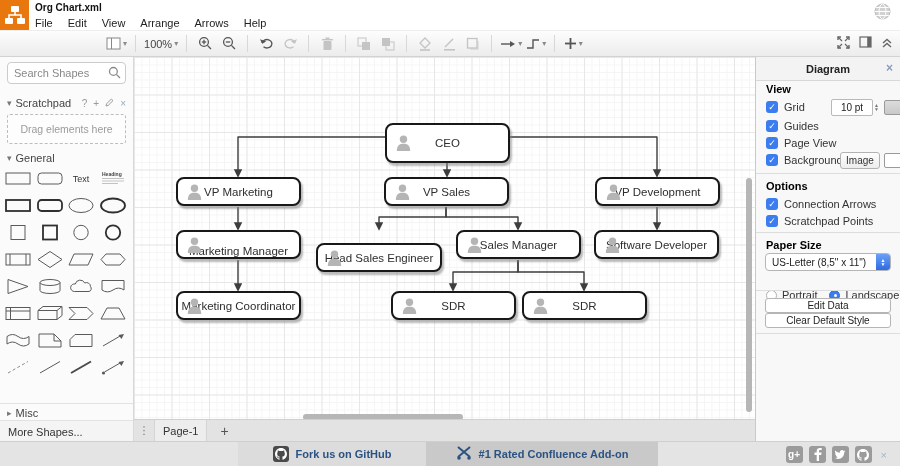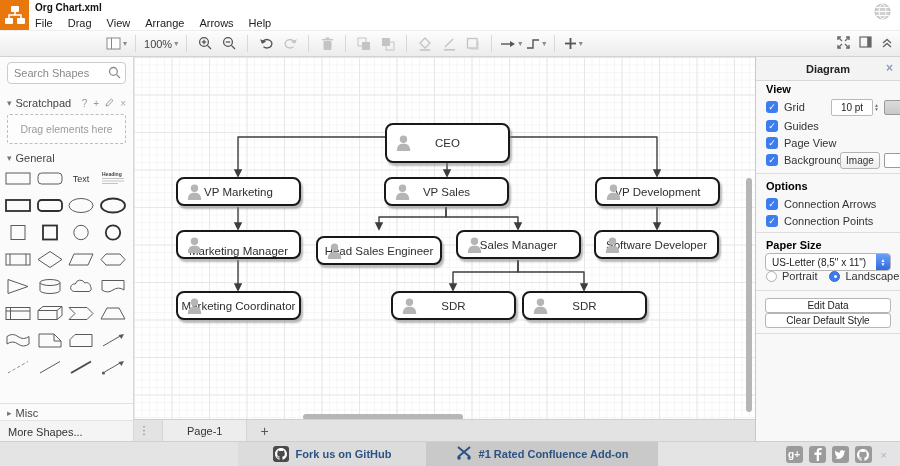--- a/index.html
+++ b/index.html
@@ -50,21 +50,21 @@
     background-size:37.5px 37.5px,37.5px 37.5px,7.5px 7.5px,7.5px 7.5px;}
   .edges{position:absolute;left:0;top:0;}
   .node{position:absolute;background:#fff;border:2px solid #181818;border-radius:8px;box-shadow:2px 3px 2px rgba(130,130,130,.55);display:flex;align-items:center;justify-content:center;font-size:11.5px;color:#2e2e2e;box-sizing:border-box;}
   .node .picon{position:absolute;left:9px;top:50%;transform:translateY(-50%);line-height:0;}
   .hscroll{position:absolute;left:169px;top:357px;width:160px;height:6px;background:#b6b6b6;border-radius:3px;}
   .vscroll{position:absolute;left:612px;top:121px;width:6px;height:234px;background:#b6b6b6;border-radius:3px;}
 
   
   .tabbar{position:absolute;left:134px;top:419px;width:621px;height:22px;background:#e3e3e3;border-top:1px solid #cfcfcf;display:flex;align-items:stretch;box-sizing:border-box;}
   .tabmenu{width:20px;display:flex;align-items:center;justify-content:center;color:#777;font-size:11px;}
-  .ptab{padding:0 24px;display:flex;align-items:center;font-size:11px;color:#333;background:#ededed;border-left:1px solid #d4d4d4;border-right:1px solid #d4d4d4;margin-left:8px;}
+  .ptab{padding:0 8px;display:flex;align-items:center;font-size:11px;color:#333;background:#ededed;border-left:1px solid #d4d4d4;border-right:1px solid #d4d4d4;}
   .addpage{width:34px;display:flex;align-items:center;justify-content:center;color:#555;font-size:14px;}
 
   
   .rpanel{position:absolute;left:755px;top:57px;width:145px;height:384px;background:#f8f8f8;border-left:1px solid #c9c9c9;box-sizing:border-box;font-size:11px;color:#333;}
   .rhead{position:absolute;left:0;right:0;top:0;height:23px;border-bottom:1px solid #d8d8d8;background:#f3f3f3;display:flex;align-items:center;justify-content:center;font-weight:bold;color:#222;}
   .rclose{position:absolute;right:7px;top:4px;color:#8a9cc0;font-size:12px;}
   .rlabel{position:absolute;left:10px;font-weight:bold;color:#000;}
   .rrow{position:absolute;left:10px;right:6px;height:14px;display:flex;align-items:center;}
   .cb{width:12px;height:12px;border-radius:3px;background:#3B7CEF;color:#fff;font-size:9px;line-height:12px;text-align:center;margin-right:6px;flex:none;}
   .rsep{position:absolute;left:0;right:0;height:1px;background:#ddd;}
@@ -102,21 +102,21 @@
       <svg width="22" height="22" viewBox="0 0 22 22">
         <rect x="7" y="2" width="8" height="6" rx="1" fill="#fff"></rect>
         <rect x="1" y="14" width="8" height="6" rx="1" fill="#fff"></rect>
         <rect x="13" y="14" width="8" height="6" rx="1" fill="#fff"></rect>
         <path d="M11,8 L11,11 M11,11 L5,11 L5,14 M11,11 L17,11 L17,14" stroke="#fff" stroke-width="1.6" fill="none"></path>
       </svg>
     </div>
     <div class="doc-title">Org Chart.xml</div>
     <div class="menus" id="menus">
         <span class="menu-item">File</span>
-        <span class="menu-item">Drag</span>
+        <span class="menu-item">Edit</span>
         <span class="menu-item">View</span>
         <span class="menu-item">Arrange</span>
         <span class="menu-item">Arrows</span>
         <span class="menu-item">Help</span>
       </div>
     <div class="globe">
       <svg width="17" height="17" viewBox="0 0 17 17">
           <circle cx="8.5" cy="8.5" r="7.5" fill="#c9c9c9"></circle>
           <circle cx="8.5" cy="8.5" r="7.5" fill="none" stroke="#adadad"></circle>
           <ellipse cx="8.5" cy="8.5" rx="3.4" ry="7.5" fill="none" stroke="#fff" stroke-width="1"></ellipse>
@@ -503,21 +503,21 @@
           </svg></span>
         <span>VP Development</span>
       </div>
       <div class="node" style="left: 42px; top: 173px; width: 125px; height: 29px; align-items: flex-end;">
         <span class="picon"><svg width="15" height="16" viewBox="0 0 15 16">
             <circle cx="7.5" cy="4.2" r="3.7" fill="#b5b5b5"></circle>
             <path d="M0.8,16 C0.8,10.6 3.6,8.8 7.5,8.8 C11.4,8.8 14.2,10.6 14.2,16 Z" fill="#b5b5b5"></path>
           </svg></span>
         <span>Marketing Manager</span>
       </div>
-      <div class="node" style="left: 182px; top: 179px; width: 126px; height: 29px;">
+      <div class="node" style="left: 182px; top: 186px; width: 126px; height: 29px;">
         <span class="picon"><svg width="15" height="16" viewBox="0 0 15 16">
             <circle cx="7.5" cy="4.2" r="3.7" fill="#b5b5b5"></circle>
             <path d="M0.8,16 C0.8,10.6 3.6,8.8 7.5,8.8 C11.4,8.8 14.2,10.6 14.2,16 Z" fill="#b5b5b5"></path>
           </svg></span>
         <span>Head Sales Engineer</span>
       </div>
       <div class="node" style="left: 322px; top: 173px; width: 125px; height: 29px;">
         <span class="picon"><svg width="15" height="16" viewBox="0 0 15 16">
             <circle cx="7.5" cy="4.2" r="3.7" fill="#b5b5b5"></circle>
             <path d="M0.8,16 C0.8,10.6 3.6,8.8 7.5,8.8 C11.4,8.8 14.2,10.6 14.2,16 Z" fill="#b5b5b5"></path>
@@ -595,33 +595,33 @@
     </div>
     <div class="rsep" style="top:116px;"></div>
 
     <div class="rlabel" style="top:123px;">Options</div>
     <div class="rrow" style="top:140px;">
       <span class="cb">✓</span>
       <span>Connection Arrows</span>
     </div>
     <div class="rrow" style="top:157px;">
       <span class="cb">✓</span>
-      <span>Connection Points</span>
+      <span>Scratchpad Points</span>
     </div>
     <div class="rsep" style="top:175px;"></div>
 
     <div class="rlabel" style="top:182px;">Paper Size</div>
     <div class="mac-select" style="top:196px;">
       <span class="txt">US-Letter (8,5" x 11")</span>
       <span class="cap">
           <span>▲</span>
           <span>▼</span>
         </span>
     </div>
-    <div class="rrow" style="top:212px;">
+    <div class="rrow" style="top:231px;">
       <span class="radio"></span>
       <span style="margin-right:12px;">Portrait</span>
       <span class="radio sel"></span>
       <span>Landscape</span>
     </div>
     <div class="rsep" style="top:233px;"></div>
 
     <div class="panel-btn" style="top:241px;">Edit Data</div>
     <div class="panel-btn" style="top:256px;">Clear Default Style</div>
     <div class="rsep" style="top:276px;"></div>

